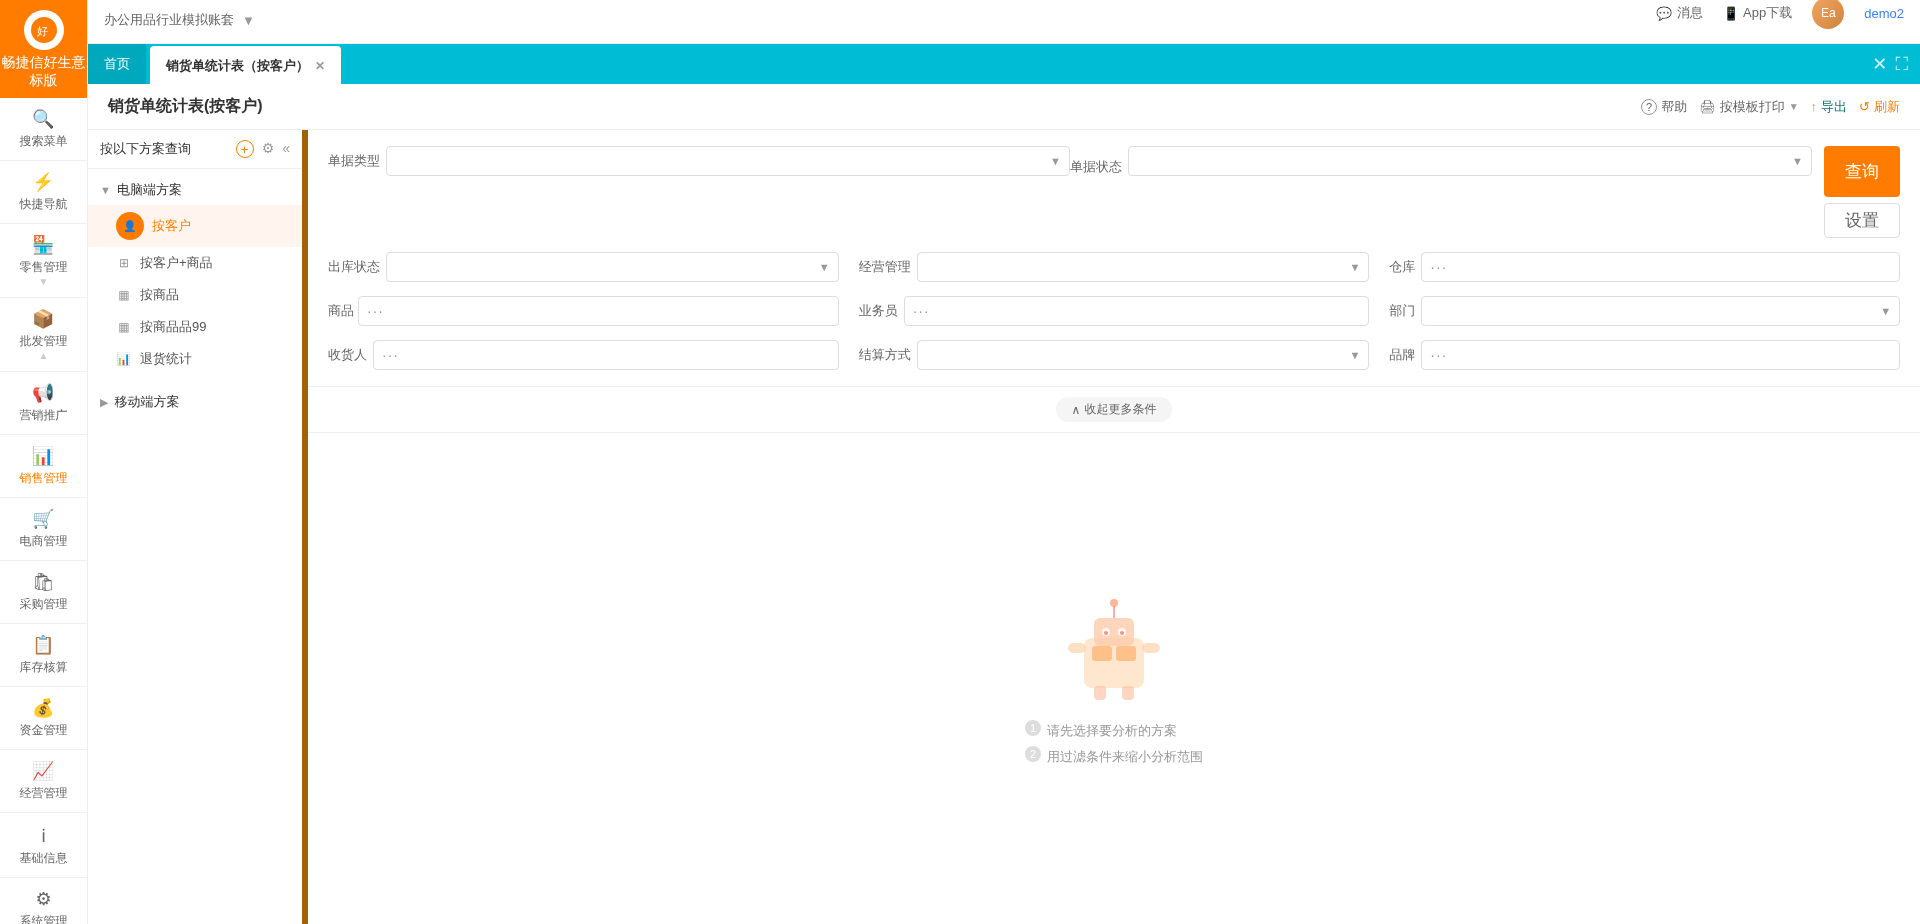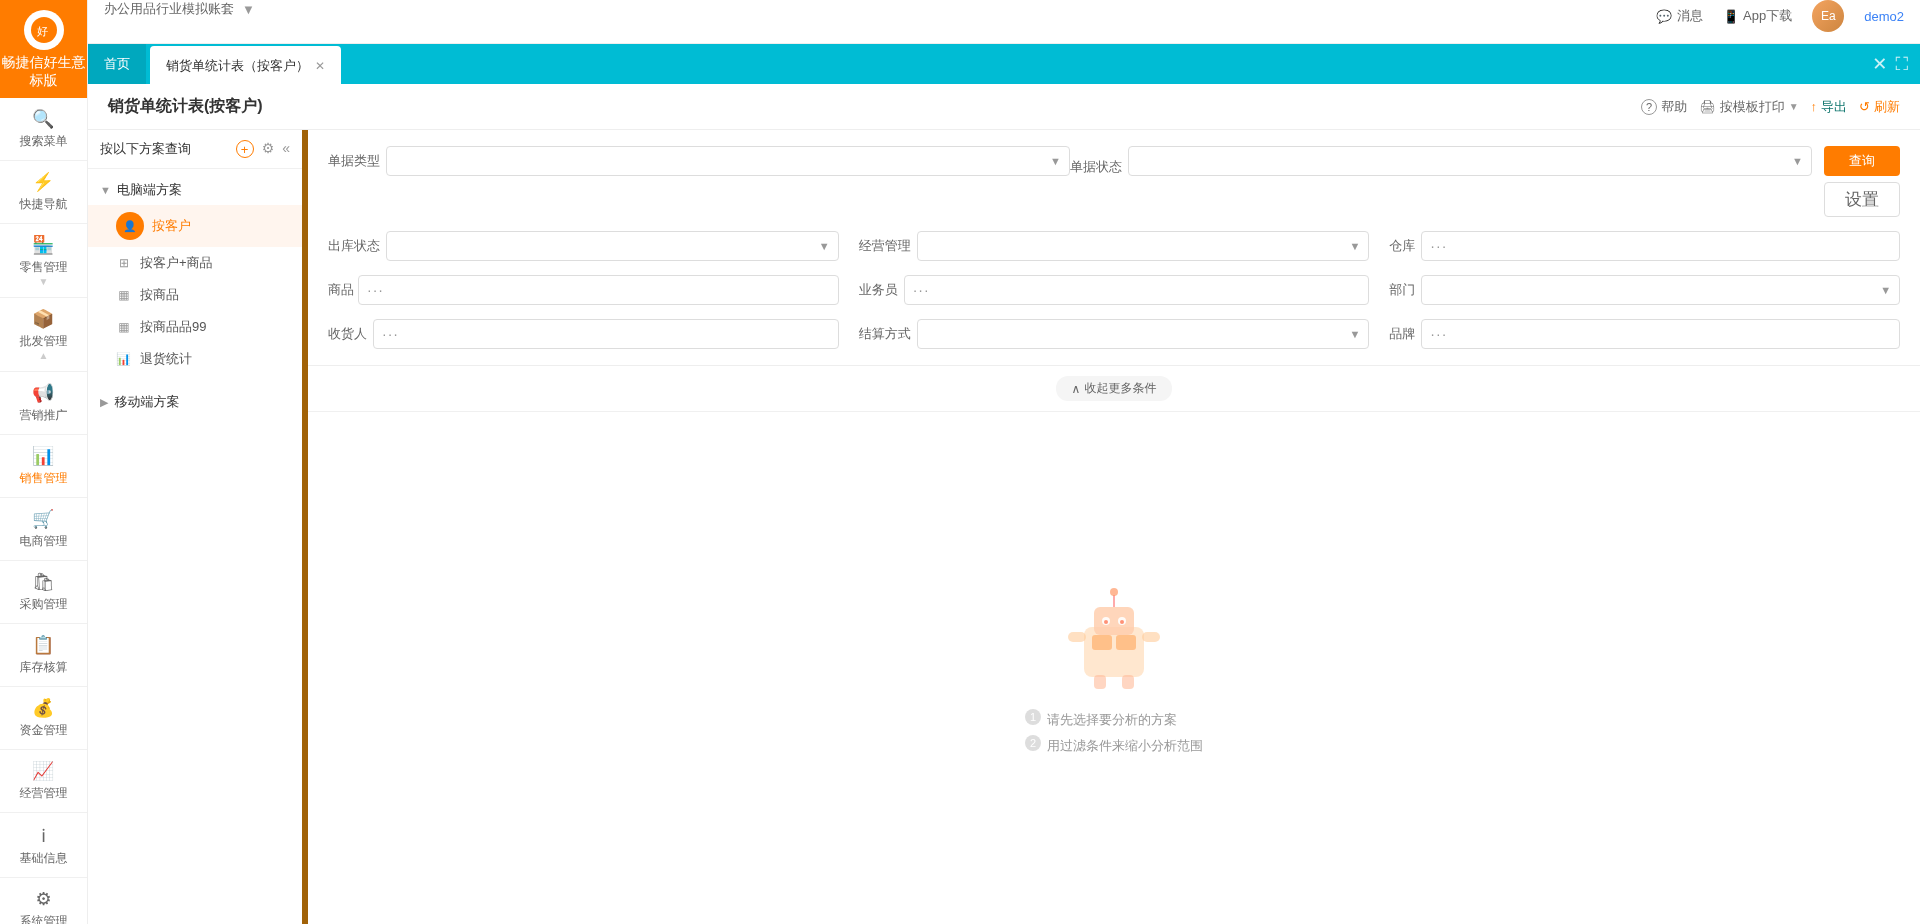--- a/index.html
+++ b/index.html
@@ -59,24 +59,24 @@
       flex: 1;
       display: flex;
       flex-direction: column;
       overflow: hidden;
     }
 
     
     .top-header {
       background: #fff;
       border-bottom: 1px solid #eee;
-      padding: 0 16px;
+      padding: 14px 16px;
       height: 44px;
       display: flex;
-      align-items: flex-start;
+      align-items: flex-end;
       justify-content: space-between;
       flex-shrink: 0;
     }
     .top-header-left {
       display: flex;
       align-items: center;
       gap: 8px;
       color: #666;
       font-size: 13px;
     }
@@ -116,20 +116,21 @@
     }
     .tab {
       display: flex;
       align-items: center;
       padding: 0 16px;
       height: 100%;
       color: rgba(255,255,255,0.8);
       cursor: pointer;
       font-size: 13px;
       gap: 6px;
+      font-weight: bold;
     }
     .tab.home-tab {
       background: rgba(0,0,0,0.1);
       color: #fff;
       font-weight: 500;
     }
     .tab.active-tab {
       background: #fff;
       color: #333;
       border-radius: 4px 4px 0 0;
@@ -271,22 +272,22 @@
       flex-direction: column;
       gap: 6px;
       margin-left: 12px;
       flex-shrink: 0;
     }
     .btn-primary {
       background: #ff7c00;
       color: #fff;
       border: none;
       border-radius: 4px;
-      padding: 6px 20px;
-      font-size: 13px;
+      padding: 14px 20px;
+      font-size: 17px;
       cursor: pointer;
       white-space: nowrap;
       text-align: center;
     }
     .btn-secondary {
       background: #fff;
       color: #666;
       border: 1px solid #ddd;
       border-radius: 4px;
       padding: 5px 20px;

